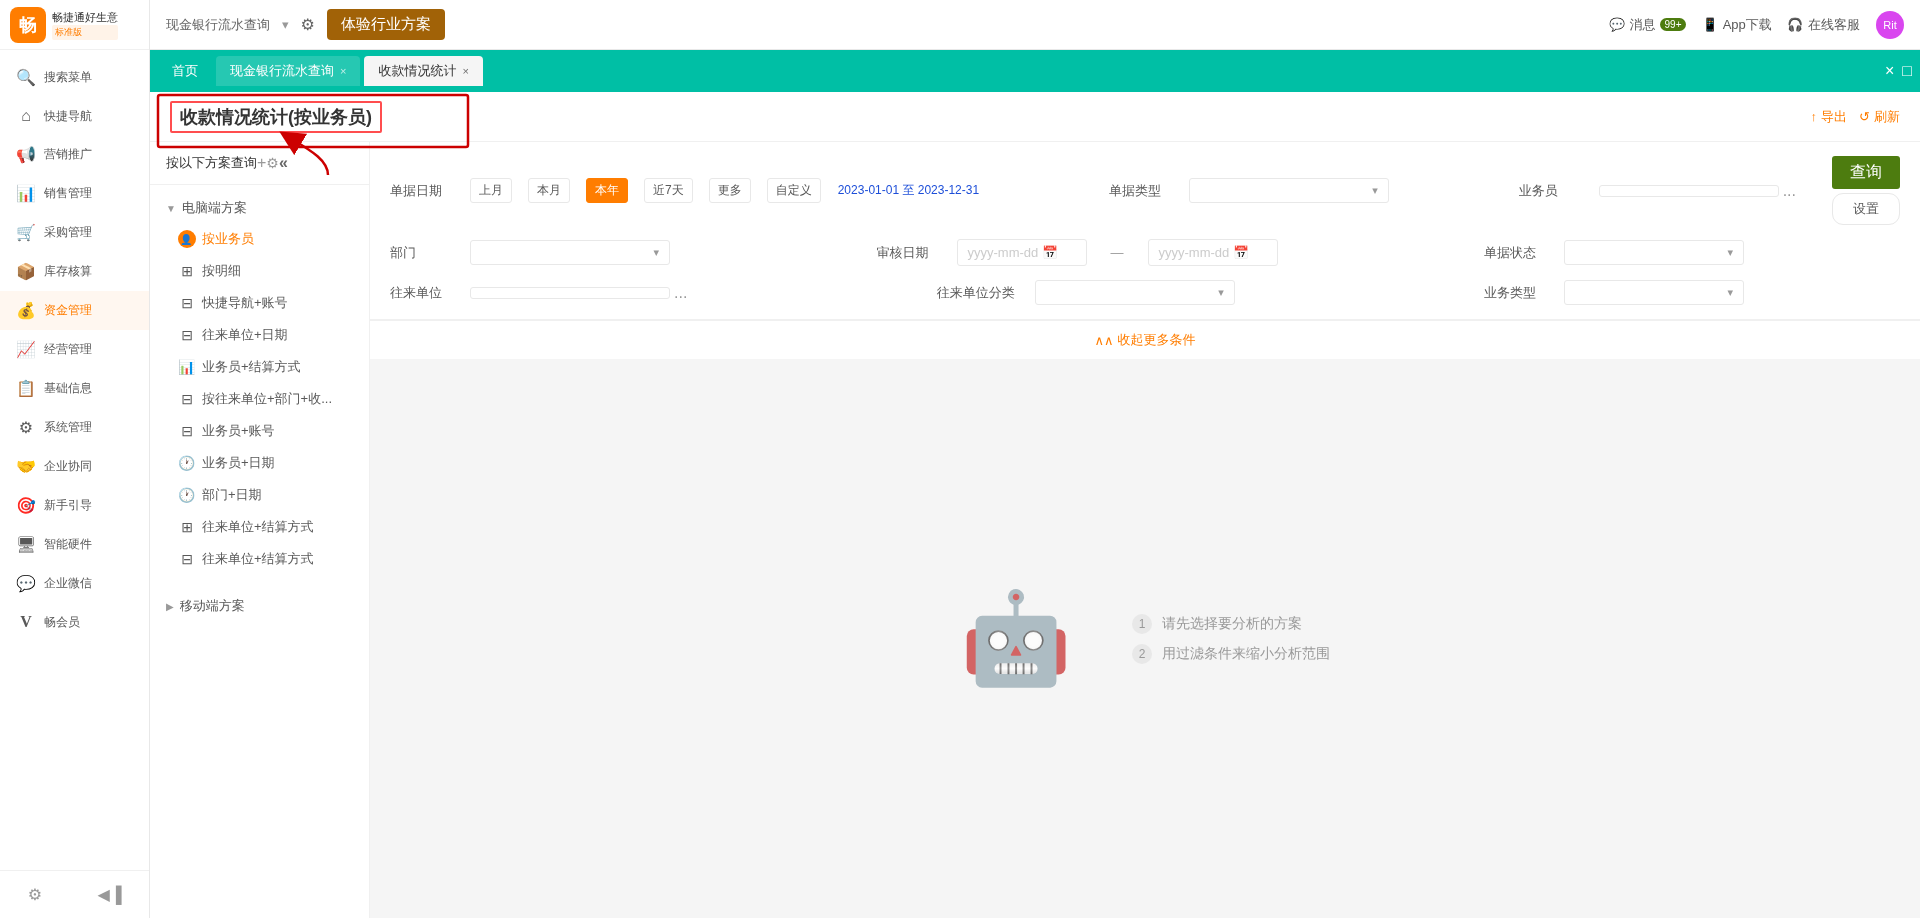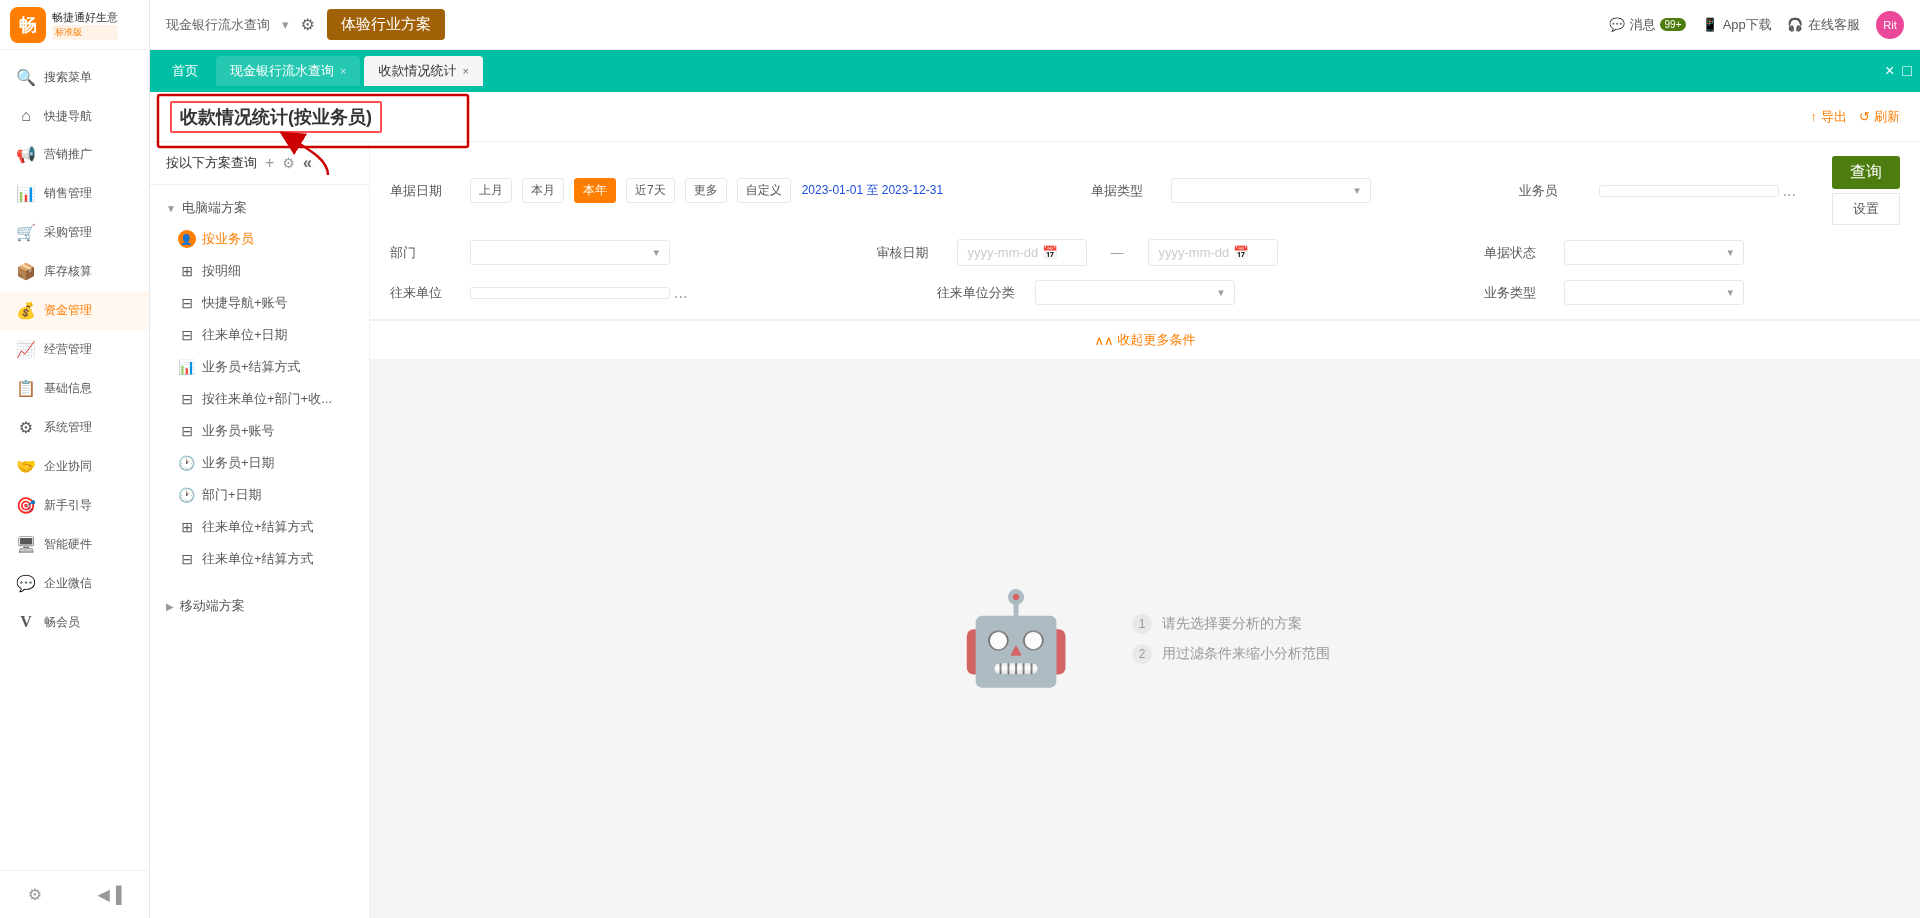--- a/index.html
+++ b/index.html
@@ -47,49 +47,49 @@
     .page-title { font-size: 18px; font-weight: 700; color: #333; border: 2px solid #ff4d4f; padding: 2px 8px; border-radius: 2px; }
     .page-header-actions { margin-left: auto; display: flex; gap: 12px; }
     .btn-export { display: flex; align-items: center; gap: 4px; color: #ff7d00; cursor: pointer; font-size: 13px; }
     .btn-refresh { display: flex; align-items: center; gap: 4px; color: #ff7d00; cursor: pointer; font-size: 13px; }
 
     
     .content-area { flex: 1; display: flex; overflow: hidden; }
 
     
     .left-panel { width: 220px; background: #fff; border-right: 1px solid #f0f0f0; flex-shrink: 0; overflow-y: auto; }
-    .panel-header { display: flex; align-items: center; padding: 12px 16px; border-bottom: 1px solid #f0f0f0; gap: 8px; }
+    .panel-header { display: flex; align-items: center; padding: 12px 16px; border-bottom: 1px solid #f0f0f0; }
     .panel-header-btn { color: #999; cursor: pointer; font-size: 16px; }
     .tree-group { padding: 8px 0; }
     .tree-group-header { display: flex; align-items: center; padding: 6px 16px; cursor: pointer; color: #595959; gap: 6px; }
     .tree-group-header .arrow { font-size: 10px; color: #999; }
     .tree-item { display: flex; align-items: center; padding: 7px 16px 7px 28px; cursor: pointer; color: #595959; gap: 6px; font-size: 13px; }
     .tree-item.active { color: #ff7d00; }
     .tree-item.active .tree-item-icon { color: #ff7d00; }
     .tree-item-icon { font-size: 14px; width: 18px; text-align: center; }
     .tree-item-icon.orange-circle { background: #ff7d00; color: white; border-radius: 50%; width: 18px; height: 18px; display: flex; align-items: center; justify-content: center; font-size: 10px; }
 
     
     .right-panel { flex: 1; background: #f5f5f5; display: flex; flex-direction: column; overflow: hidden; }
 
     
     .filter-area { background: #fff; padding: 14px 20px; border-bottom: 1px solid #f0f0f0; }
     .filter-row { display: flex; align-items: center; gap: 20px; margin-bottom: 14px; }
     .filter-row:last-child { margin-bottom: 0; }
     .filter-label { color: #595959; font-size: 13px; white-space: nowrap; min-width: 60px; }
-    .filter-date-group { display: flex; align-items: center; gap: 10px; }
+    .filter-date-group { display: flex; align-items: center; gap: 16px; }
     .date-btn { padding: 3px 8px; border: 1px solid #e8e8e8; background: #fff; border-radius: 3px; cursor: pointer; font-size: 12px; color: #595959; }
     .date-btn.active { background: #ff7d00; color: white; border-color: #ff7d00; }
     .date-range { font-size: 12px; color: #1d4ed8; margin-left: 1px; }
     .filter-select-box { border: 1px solid #e8e8e8; border-radius: 3px; padding: 5px 10px; font-size: 13px; color: #333; background: #fff; min-width: 180px; display: flex; align-items: center; justify-content: space-between; cursor: pointer; }
     .filter-select-box .arrow { color: #999; font-size: 11px; }
     .filter-date-input { border: 1px solid #e8e8e8; border-radius: 3px; padding: 5px 10px; font-size: 13px; color: #ccc; background: #fff; min-width: 130px; display: flex; align-items: center; gap: 4px; }
     .filter-date-separator { color: #999; margin: 0 4px; }
     .btn-query { background: #4d7c0f; color: white; border: none; border-radius: 3px; padding: 6px 18px; cursor: pointer; font-size: 16px; }
-    .btn-settings { border: 1px solid #e8e8e8; background: #fff; color: #595959; border-radius: 0; padding: 6px 14px; cursor: pointer; font-size: 13px; }
+    .btn-settings { border: 1px solid #e8e8e8; background: #fff; color: #595959; border-radius: 11px; padding: 6px 14px; cursor: pointer; font-size: 13px; }
     .collapse-btn { display: flex; align-items: center; gap: 4px; color: #ff7d00; cursor: pointer; font-size: 13px; text-align: center; padding: 10px; justify-content: center; background: #fff; border-top: 1px solid #f0f0f0; }
     .more-btn { color: #999; cursor: pointer; font-size: 16px; }
 
     
     .results-area { flex: 1; background: #f5f5f5; display: flex; flex-direction: column; align-items: center; justify-content: center; padding: 20px; }
     .empty-state { display: flex; flex-direction: column; align-items: flex-start; gap: 10px; }
     .empty-step { display: flex; align-items: center; gap: 10px; color: #999; font-size: 14px; }
     .step-num { width: 20px; height: 20px; background: #e8e8e8; border-radius: 50%; display: flex; align-items: center; justify-content: center; font-size: 12px; color: #999; flex-shrink: 0; }
   </style>
 </head>
@@ -190,21 +190,21 @@
           <span class="badge">99+</span>
         </div>
         <div class="top-bar-action">
           <span>📱</span>
           <span>App下载</span>
         </div>
         <div class="top-bar-action">
           <span>🎧</span>
           <span>在线客服</span>
         </div>
-        <div class="top-bar-action" style="width:28px;height:28px;background:#ec4899;border-radius:50%;display:flex;align-items:center;justify-content:center;color:white;font-size:11px;">
+        <div class="top-bar-action" style="width:28px;height:28px;background:#d946ef;border-radius:50%;display:flex;align-items:center;justify-content:center;color:white;font-size:11px;">
           <span>Rit</span>
         </div>
       </div>
     </div>
 
     <div class="tab-bar">
       <div class="tab home">
         <span>首页</span>
       </div>
       <div class="tab inactive">

